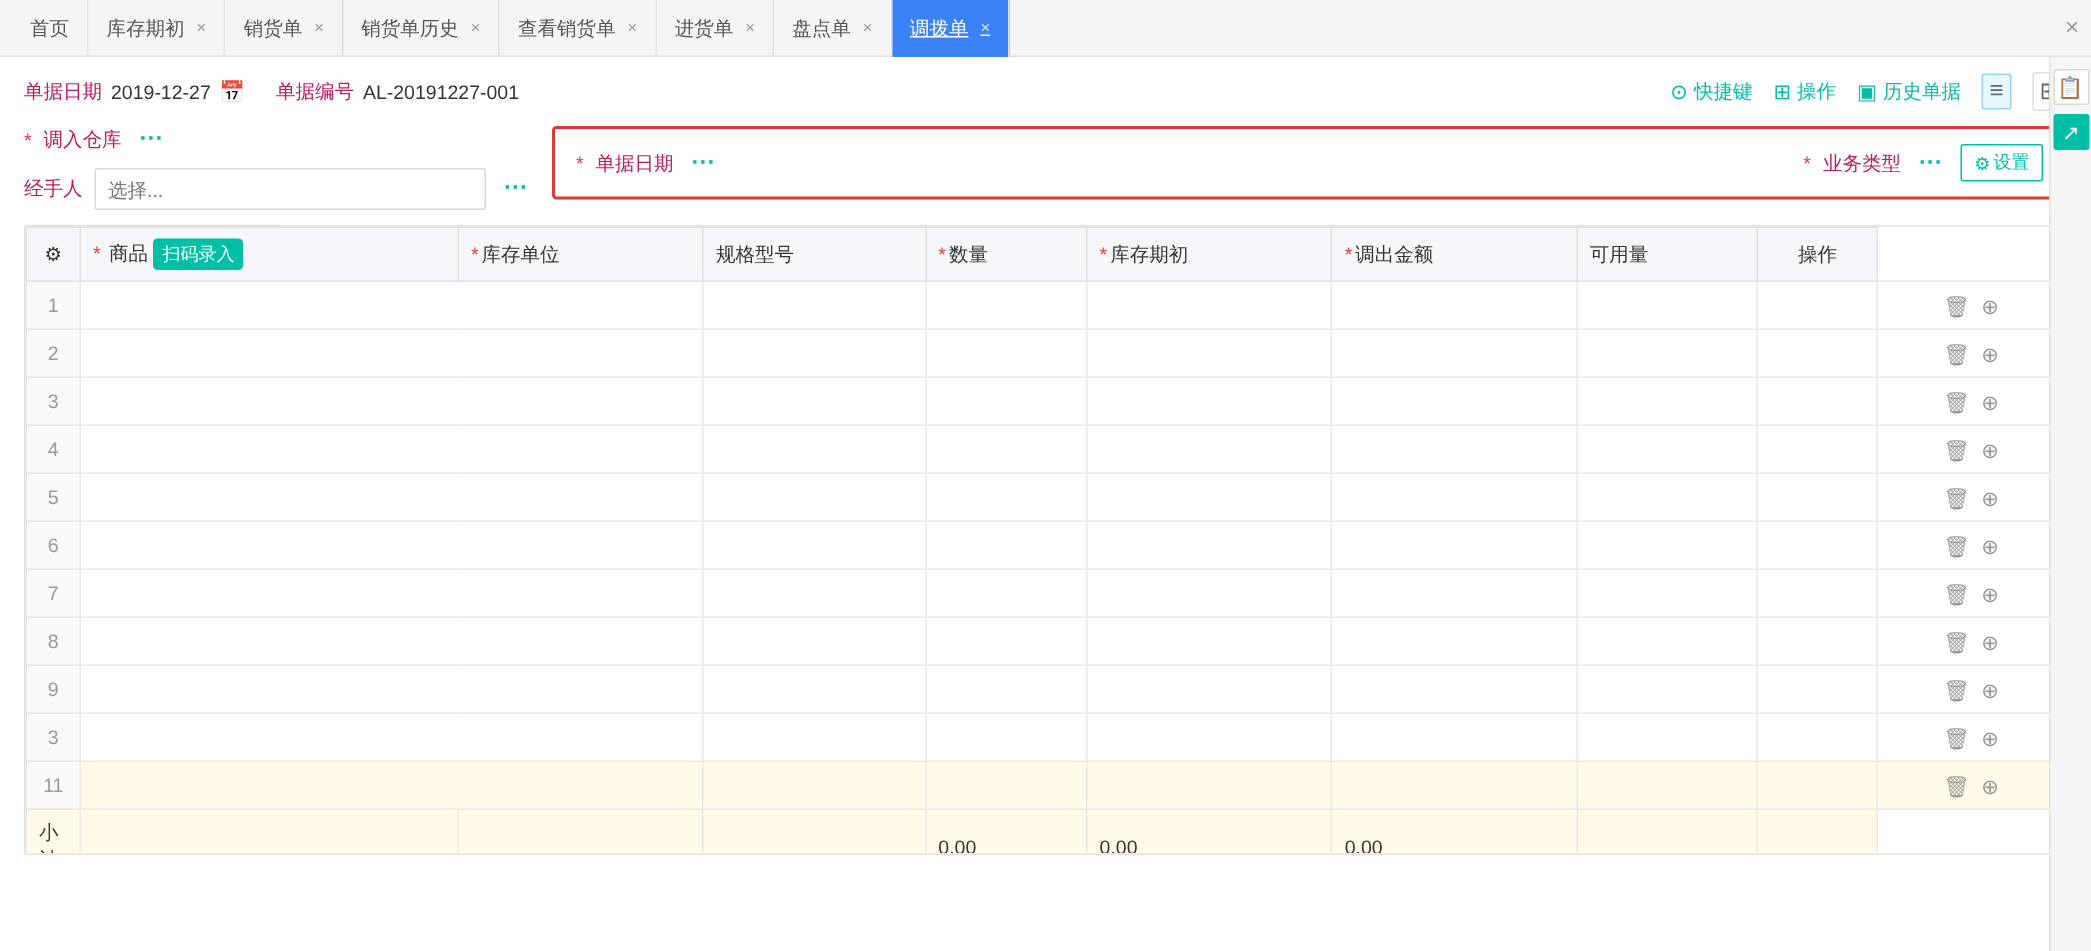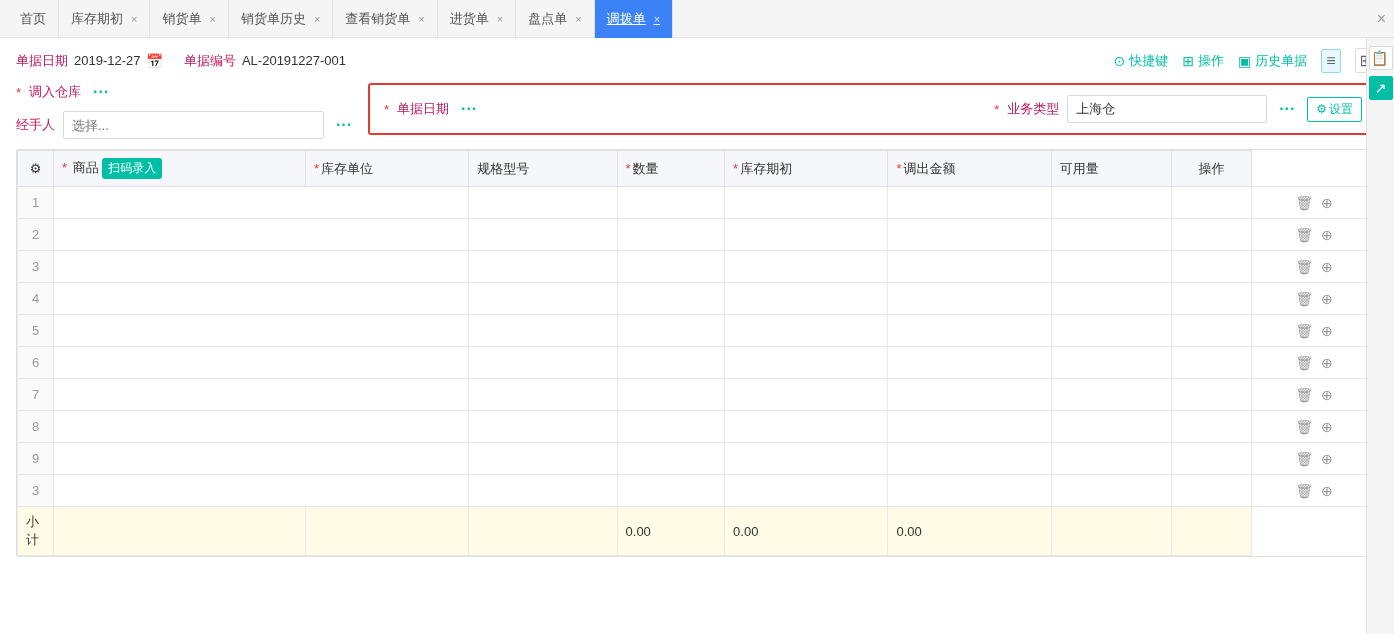--- a/index.html
+++ b/index.html
@@ -348,23 +348,20 @@
     </div>
 
     <div class="form-right">
       <div class="form-row">
         <span class="required-star">*</span>
         <span class="field-label">单据日期</span>
         <span class="ellipsis-btn">···</span>
         <span style="flex:1;"></span>
         <span class="required-star">*</span>
         <span class="field-label">业务类型</span>
-        <div class="select-value" style="max-width:200px;">
-          <span>上海仓</span>
-        </div>
         <span class="ellipsis-btn">···</span>
         <div class="settings-btn">
           <span>⚙</span>
           <span>设置</span>
         </div>
       </div>
     </div>
   </div>
 
   <div class="table-container">
@@ -520,20 +517,34 @@
       <td style=""></td>
       <td style=""></td>
       <td style=""></td>
       <td style=""></td>
       <td style=""></td>
       <td class="op-cell" style="">
         <span class="op-btn">🗑</span>
         <span class="op-btn">⊕</span>
       </td>
     </tr>
+          <tr style="background:#fffbe6;">
+      <td class="row-num">11</td>
+      <td style="background:#fffbe6;" colspan="2"></td>
+      <td style="background:#fffbe6;"></td>
+      <td style="background:#fffbe6;"></td>
+      <td style="background:#fffbe6;"></td>
+      <td style="background:#fffbe6;"></td>
+      <td style="background:#fffbe6;"></td>
+      <td style="background:#fffbe6;"></td>
+      <td class="op-cell" style="background:#fffbe6;">
+        <span class="op-btn">🗑</span>
+        <span class="op-btn">⊕</span>
+      </td>
+    </tr>
         </tbody>
       <tfoot>
         <tr>
           <td>小计</td>
           <td></td>
           <td></td>
           <td></td>
           <td>0.00</td>
           <td>0.00</td>
           <td>0.00</td>

